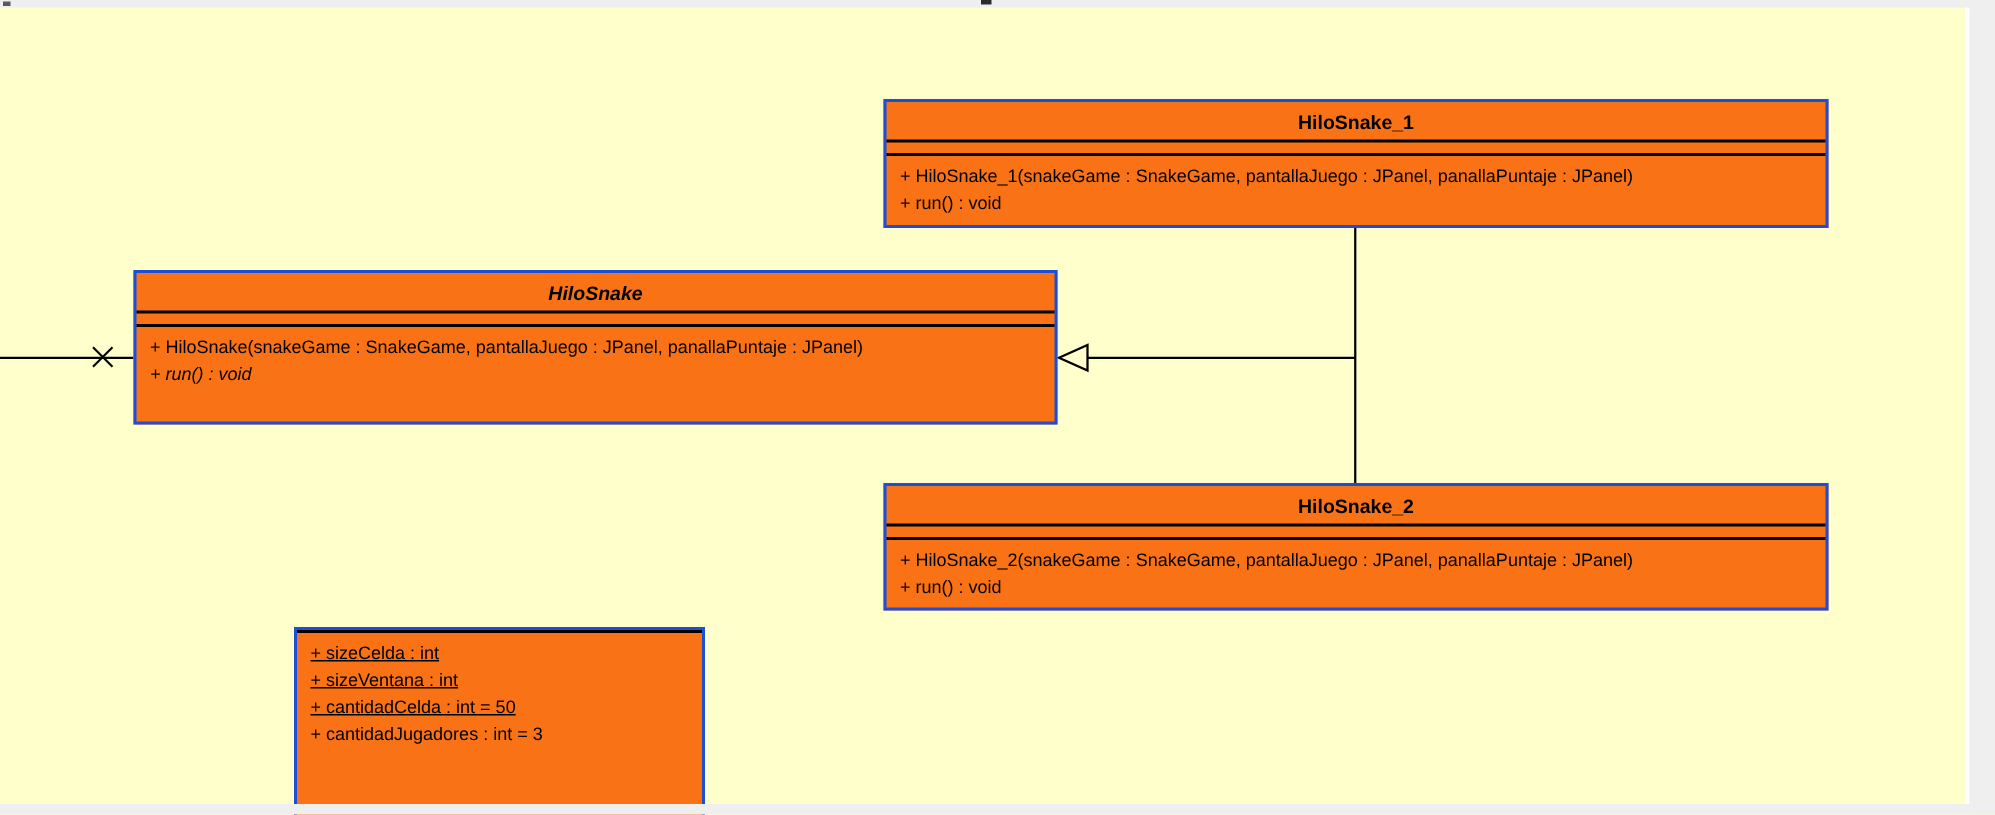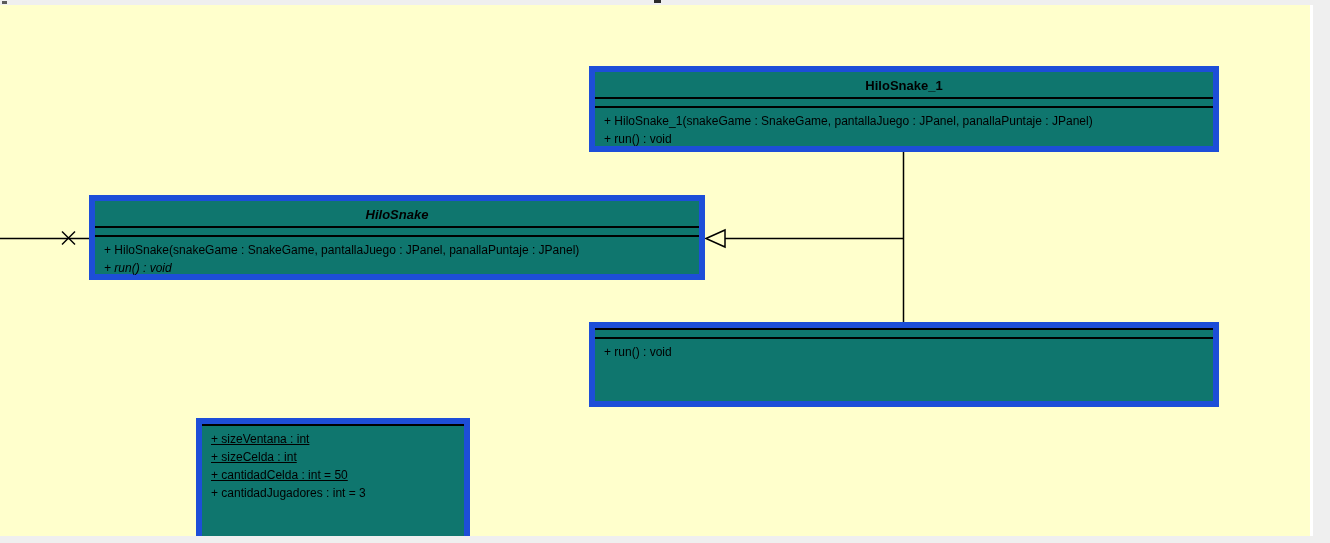--- a/index.html
+++ b/index.html
@@ -28,22 +28,22 @@
   .right-sep { position: absolute; left: 1310px; top: 5px; width: 3px; height: 531px; background: #ffffff; }
   .bottom-strip {
     position: absolute; left: 0; top: 536px; width: 1330px; height: 7px;
     background: #efefef; z-index: 5;
   }
 
   svg.connectors { position: absolute; left: 0; top: 0; width: 1330px; height: 543px; z-index: 1; }
 
   .uml-class {
     position: absolute; z-index: 2;
-    background: #0f766e;
-    border: 6px solid #1d4ed8;
+    background: #f97316;
+    border: 2px solid #1d4ed8;
     box-sizing: border-box;
   }
   .uml-header {
     text-align: center;
     font-weight: bold;
     font-size: 13px;
     color: #000;
     padding-top: 6px;
     height: 19px;
   }
@@ -56,21 +56,21 @@
   .uml-methods { padding: 4px 12px 0 9px; }
   .uml-row {
     font-size: 12px; color: #000;
     line-height: 18px; white-space: nowrap;
   }
   .uml-row.italic { font-style: italic; }
   .uml-row.u { text-decoration: underline; }
   .uml-attrs-list { border-top: 2px solid #000; padding: 4px 0 0 9px; }
 
   .c-hilosnake1 { left: 589px; top: 66px;  width: 630px; height: 86px; }
-  .c-hilosnake  { left: 89px;  top: 195px; width: 616px; height: 85px; }
+  .c-hilosnake  { left: 89px;  top: 180px; width: 616px; height: 103px; }
   .c-hilosnake2 { left: 589px; top: 322px; width: 630px; height: 85px; }
   .c-snakegui   { left: 196px; top: 418px; width: 274px; height: 140px; }
 </style>
 </head>
 <body>
 
 <div class="screen">
 
   <div class="canvas"></div>
 
@@ -102,30 +102,32 @@
   <div class="uml-class c-hilosnake">
     <div class="uml-header italic">HiloSnake</div>
     <div class="uml-attrs-empty"></div>
     <div class="uml-methods">
       <div class="uml-row">+ HiloSnake(snakeGame : SnakeGame, pantallaJuego : JPanel, panallaPuntaje : JPanel)</div>
       <div class="uml-row italic">+ run() : void</div>
     </div>
   </div>
 
   <div class="uml-class c-hilosnake2">
+    <div class="uml-header">HiloSnake_2</div>
     <div class="uml-attrs-empty"></div>
     <div class="uml-methods">
+      <div class="uml-row">+ HiloSnake_2(snakeGame : SnakeGame, pantallaJuego : JPanel, panallaPuntaje : JPanel)</div>
       <div class="uml-row">+ run() : void</div>
     </div>
   </div>
 
   <div class="uml-class c-snakegui">
     <div class="uml-attrs-list">
+      <div class="uml-row u">+ sizeCelda : int</div>
       <div class="uml-row u">+ sizeVentana : int</div>
-      <div class="uml-row u">+ sizeCelda : int</div>
       <div class="uml-row u">+ cantidadCelda : int = 50</div>
       <div class="uml-row">+ cantidadJugadores : int = 3</div>
     </div>
   </div>
 
   <div class="right-sep"></div>
   <div class="right-strip">
     
   </div>
   <div class="bottom-strip"></div>

